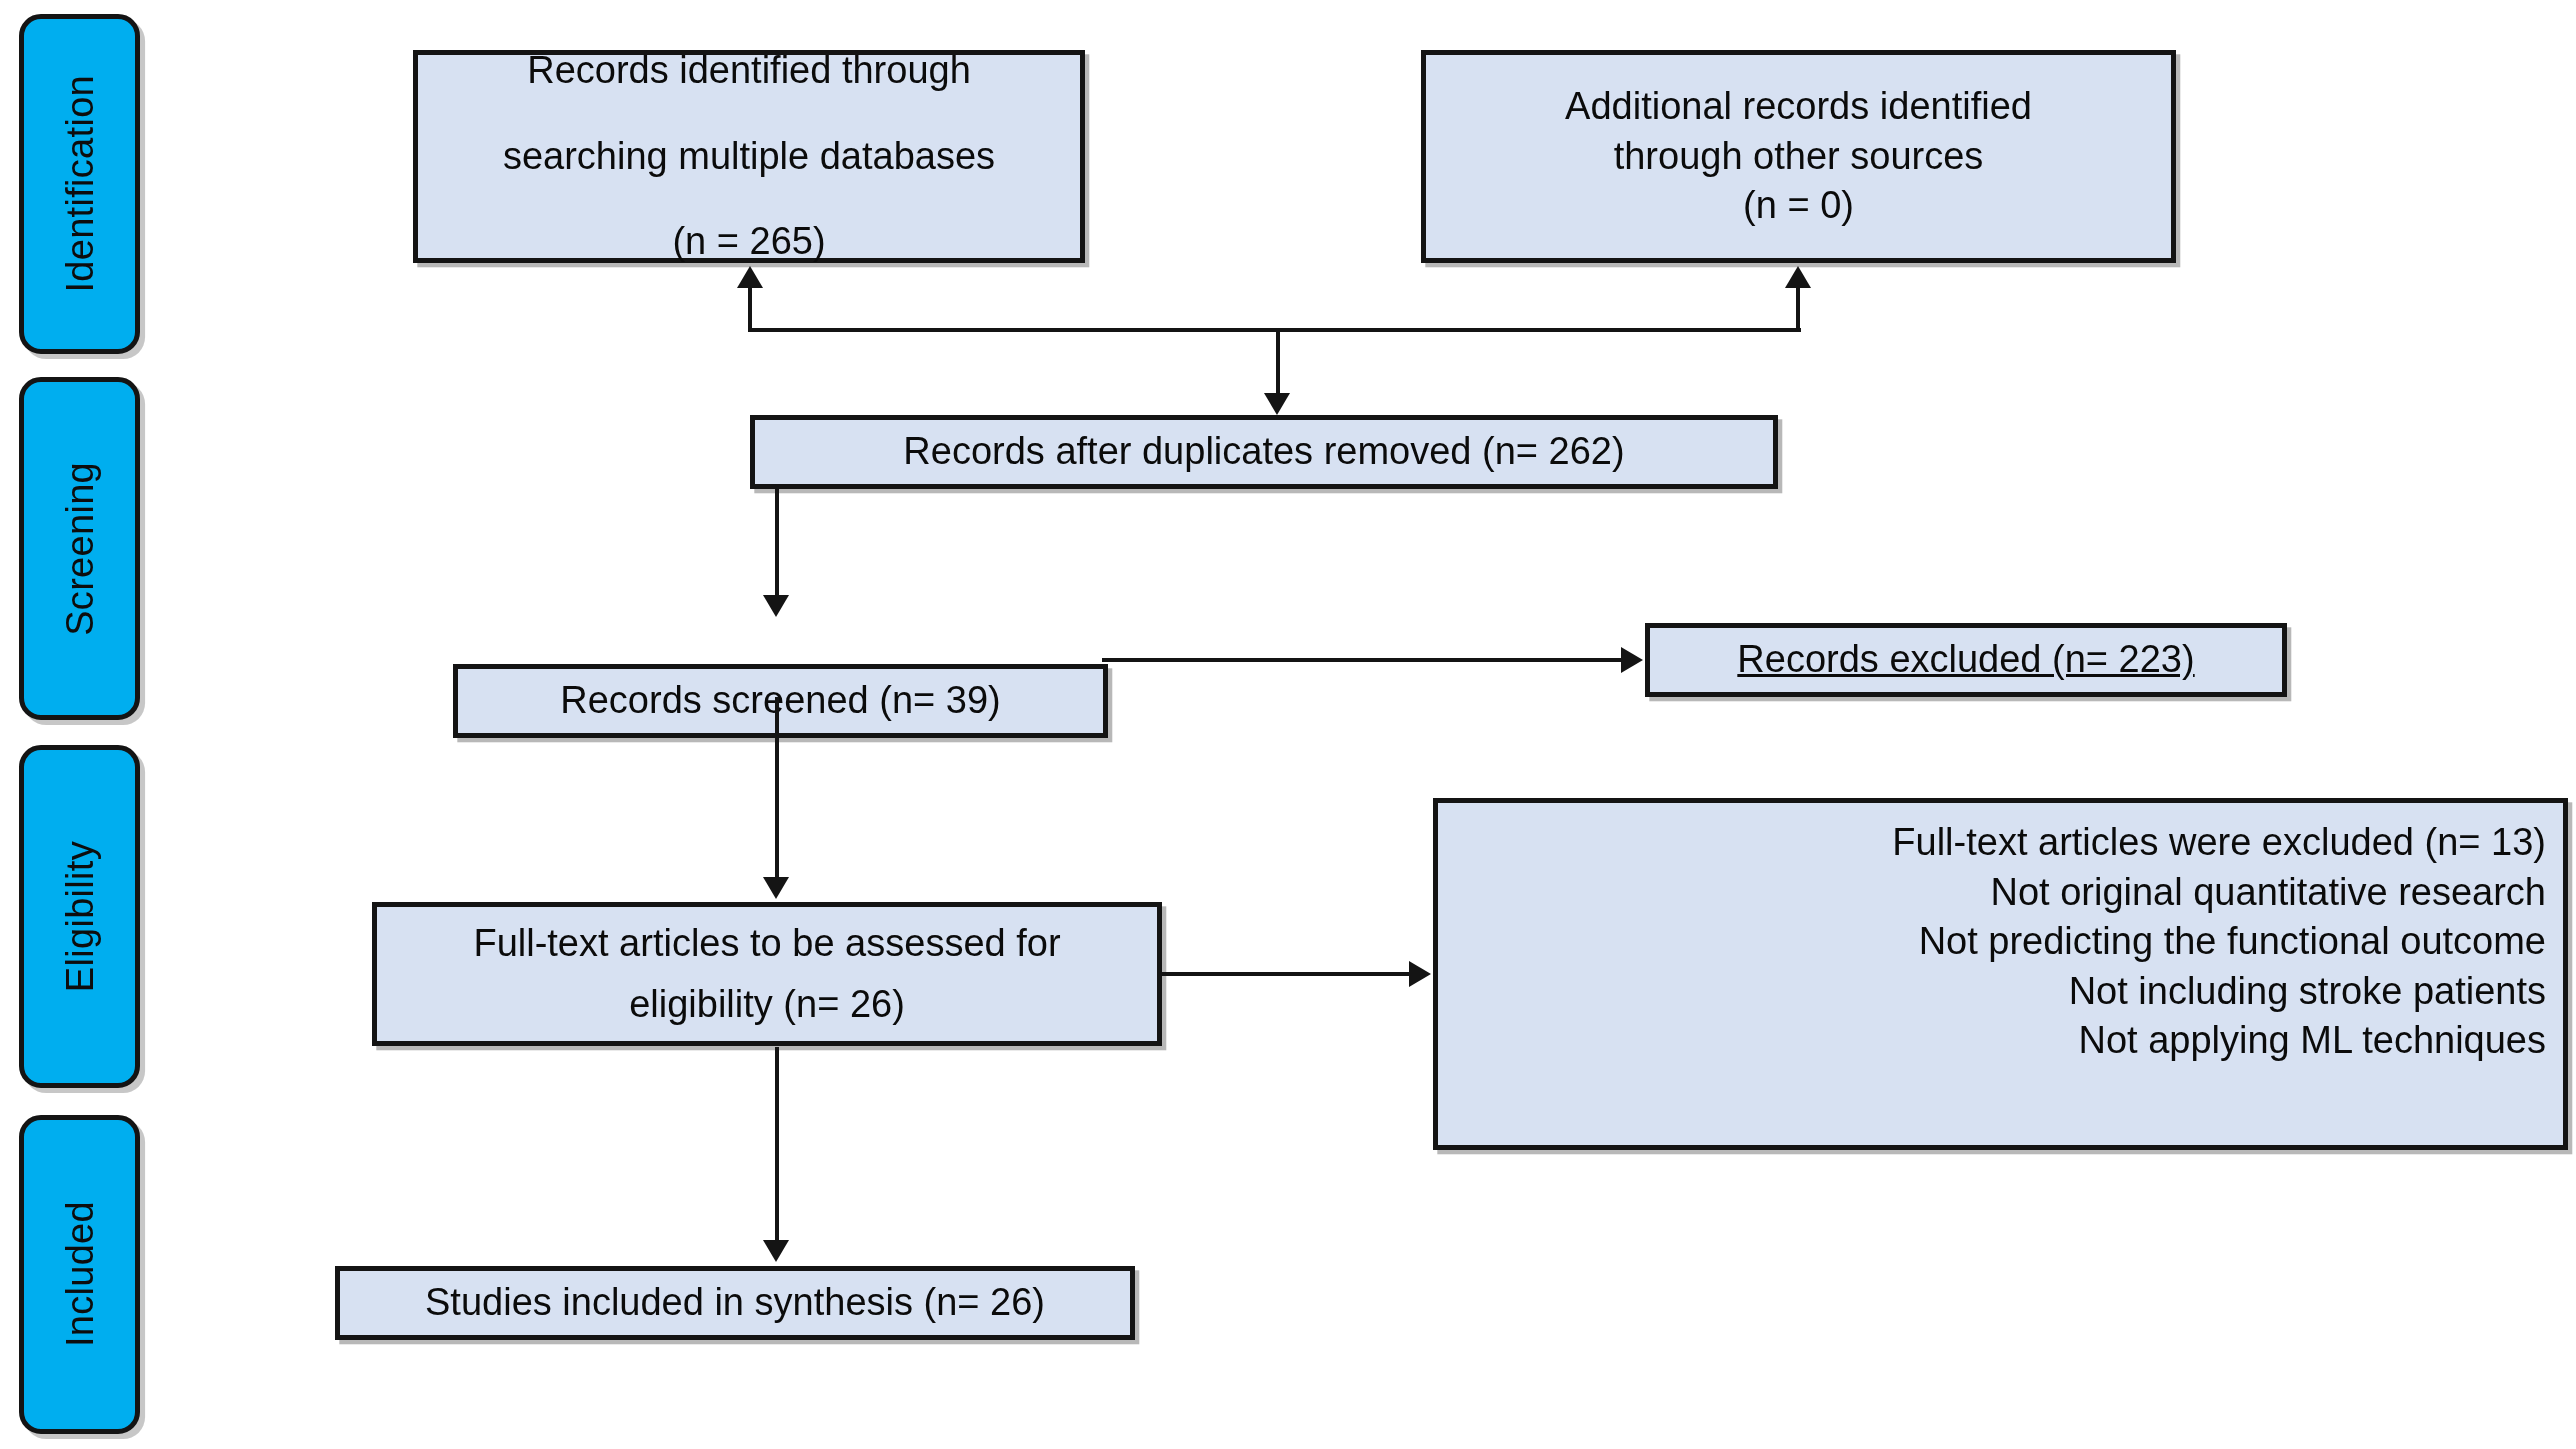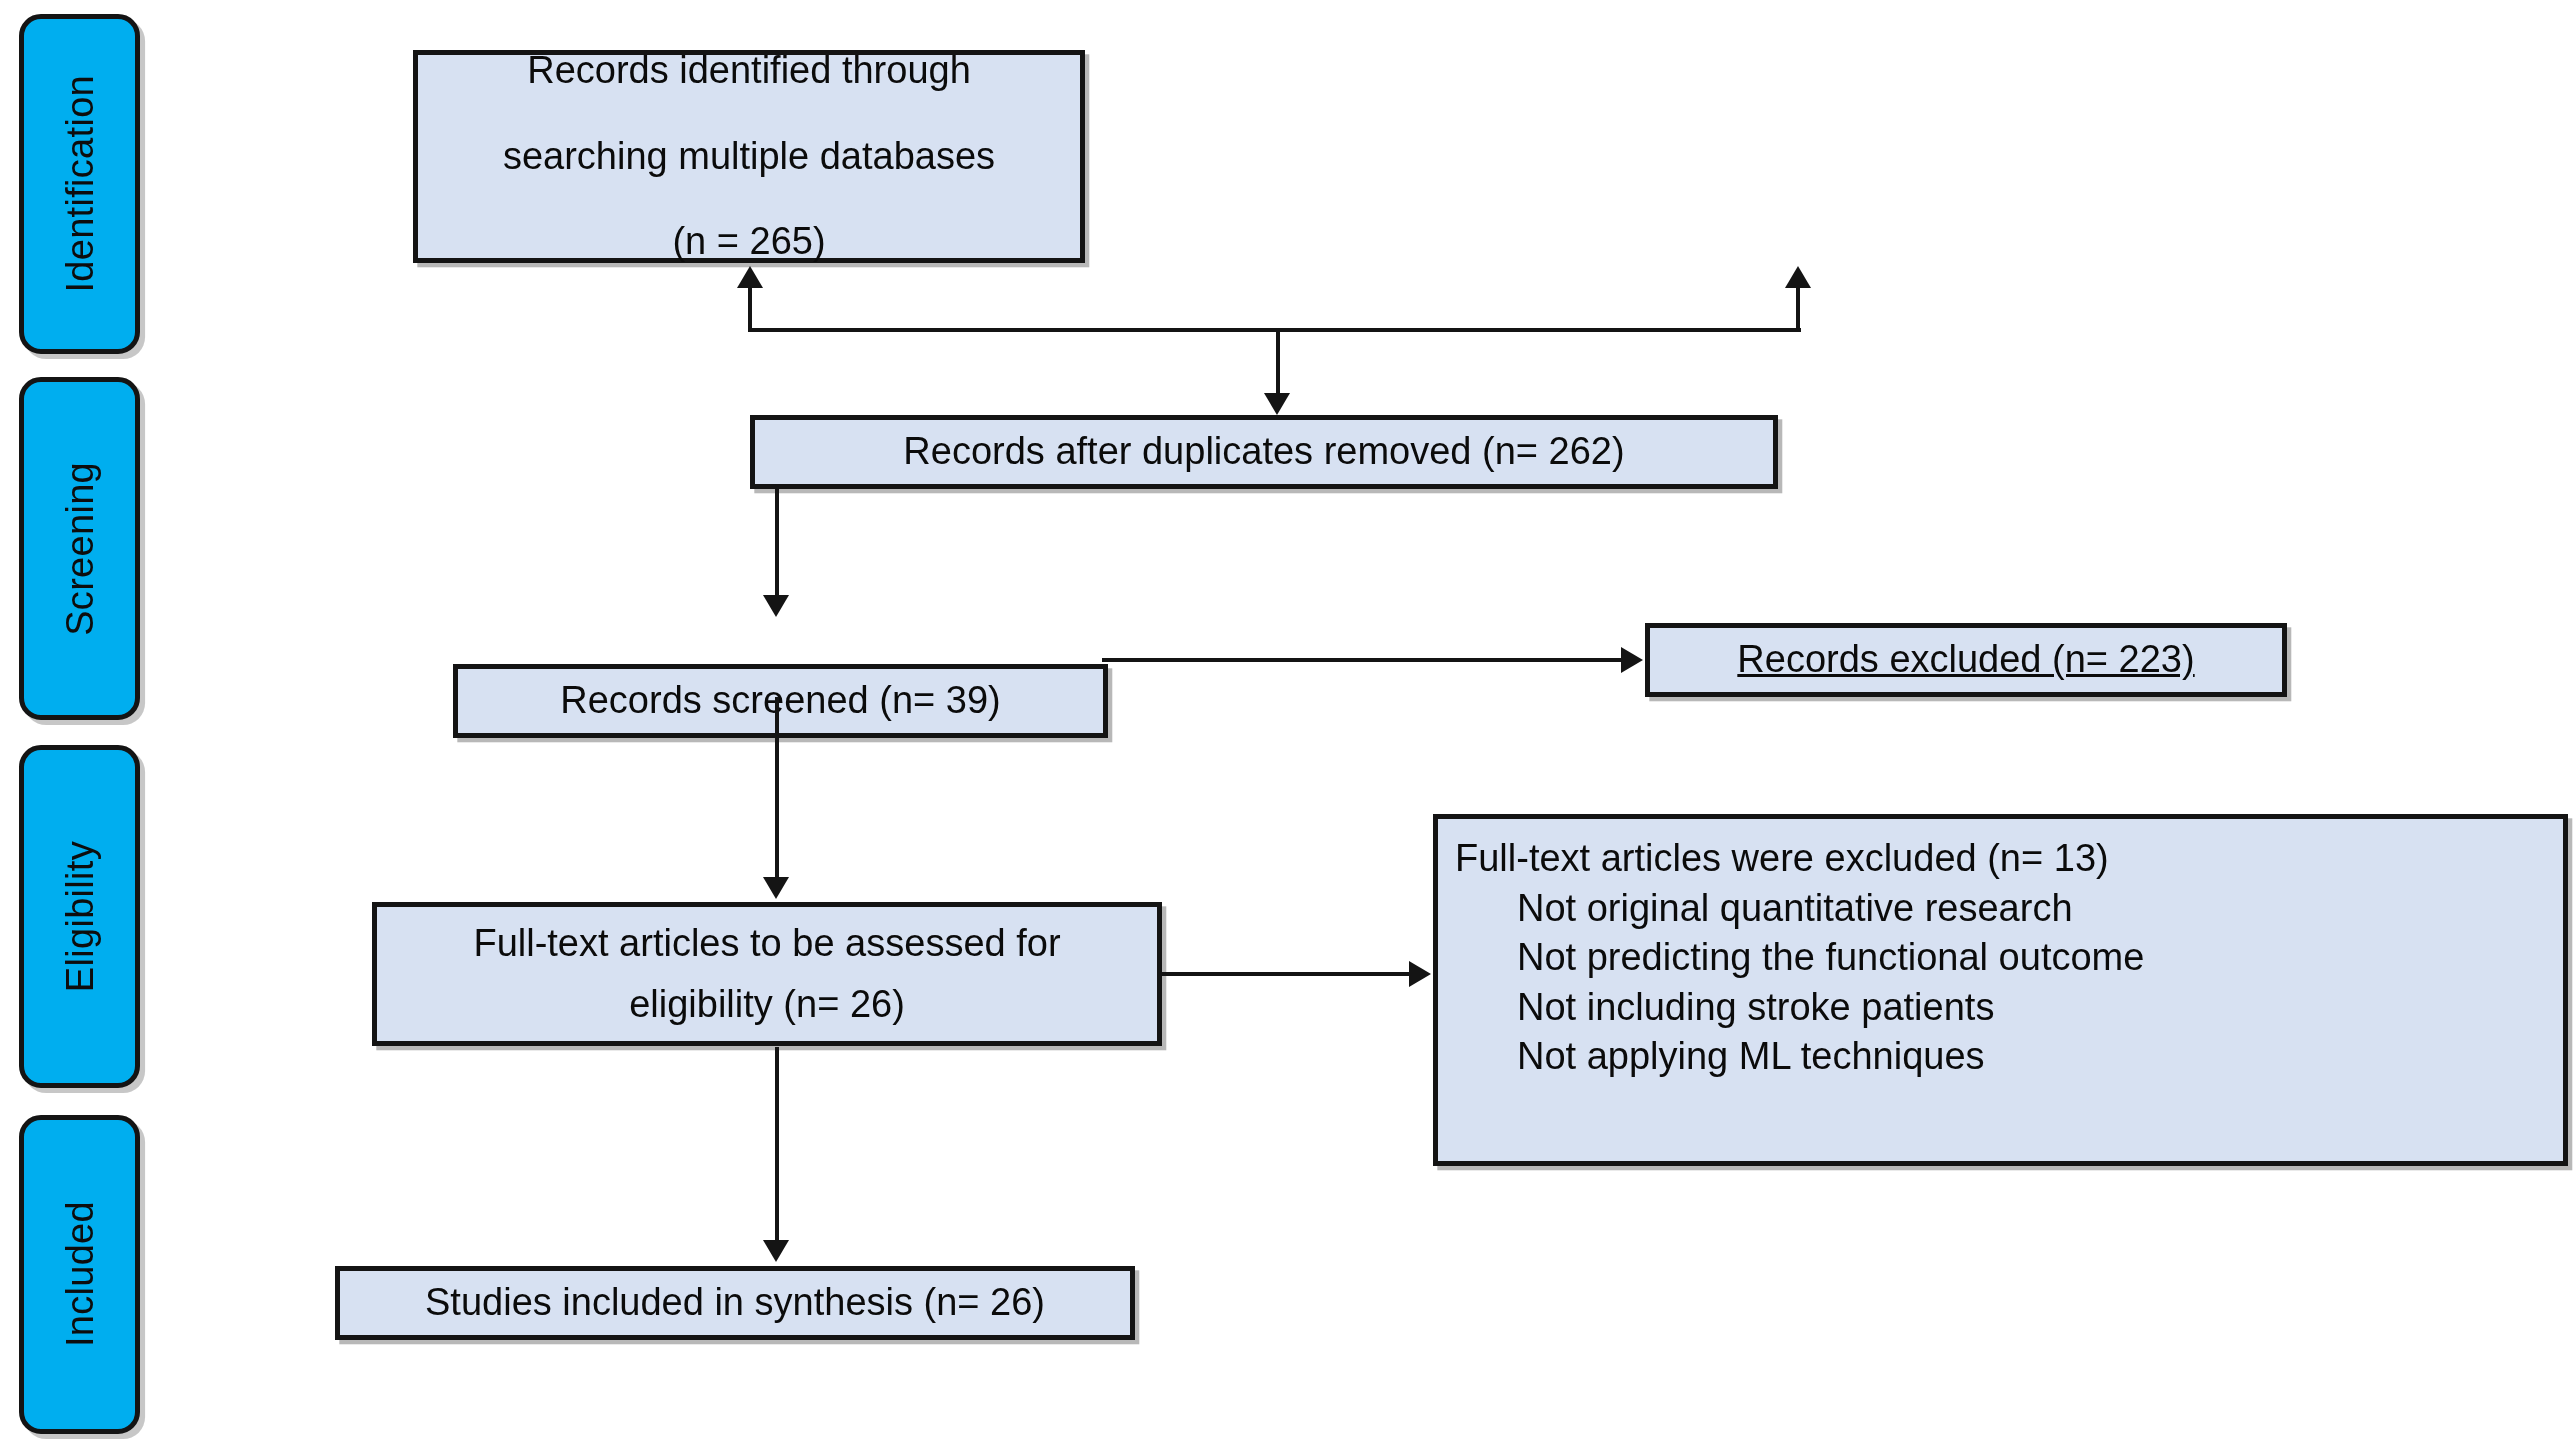--- a/index.html
+++ b/index.html
@@ -49,24 +49,23 @@
     text-align:center;
     color:#0b0b0b;
     font-size:38px;
     line-height:1.30;
     padding:5.1px 12px;
     box-shadow:4.3px 4.3px 0 rgba(0,0,0,.28);
   }
   .fbox.left-align{
     justify-content:flex-start;
     text-align:left;
-    align-items:flex-start;
+    align-items:flex-end;
     padding:15.4px 17px;
     flex-direction:column;
-    margin-top:16px;
   }
   .fbox .line{display:block;white-space:nowrap;}
   .fbox .line.indent{padding-left:62px;}
 
   
   .vline,.hline{position:absolute;background:#141414;}
   .vline{width:4.3px;}
   .hline{height:4.3px;}
 
   .arrow-down,.arrow-up,.arrow-right{
@@ -109,20 +108,25 @@
   <div class="stage-label" style="left:19px; top:1115px; width:121px; height:319px;">
     <span class="vtext">Included</span>
   </div>
 
   <div class="fbox" style="left:413px; top:50px; width:672px; height:213px; flex-direction:column;gap:36px;">
     <span class="line">Records identified through</span>
     <span class="line">searching multiple databases</span>
     <span class="line">(n = 265)</span>
   </div>
 
+  <div class="fbox" style="left:1421px; top:50px; width:755px; height:213px; flex-direction:column;">
+    <span class="line">Additional records identified</span>
+    <span class="line">through other sources</span>
+    <span class="line">(n = 0)</span>
+  </div>
 
   <div class="arrow-up" style="left:737px; top:266px;"></div>
   <div class="vline" style="left:748px; top:283px; height:46px;"></div>
 
   <div class="arrow-up" style="left:1785px; top:266px;"></div>
   <div class="vline" style="left:1796px; top:283px; height:46px;"></div>
 
   <div class="hline" style="left:748px; top:328px; width:1053px;"></div>
 
   <div class="vline" style="left:1276px; top:328px; height:70px;"></div>

